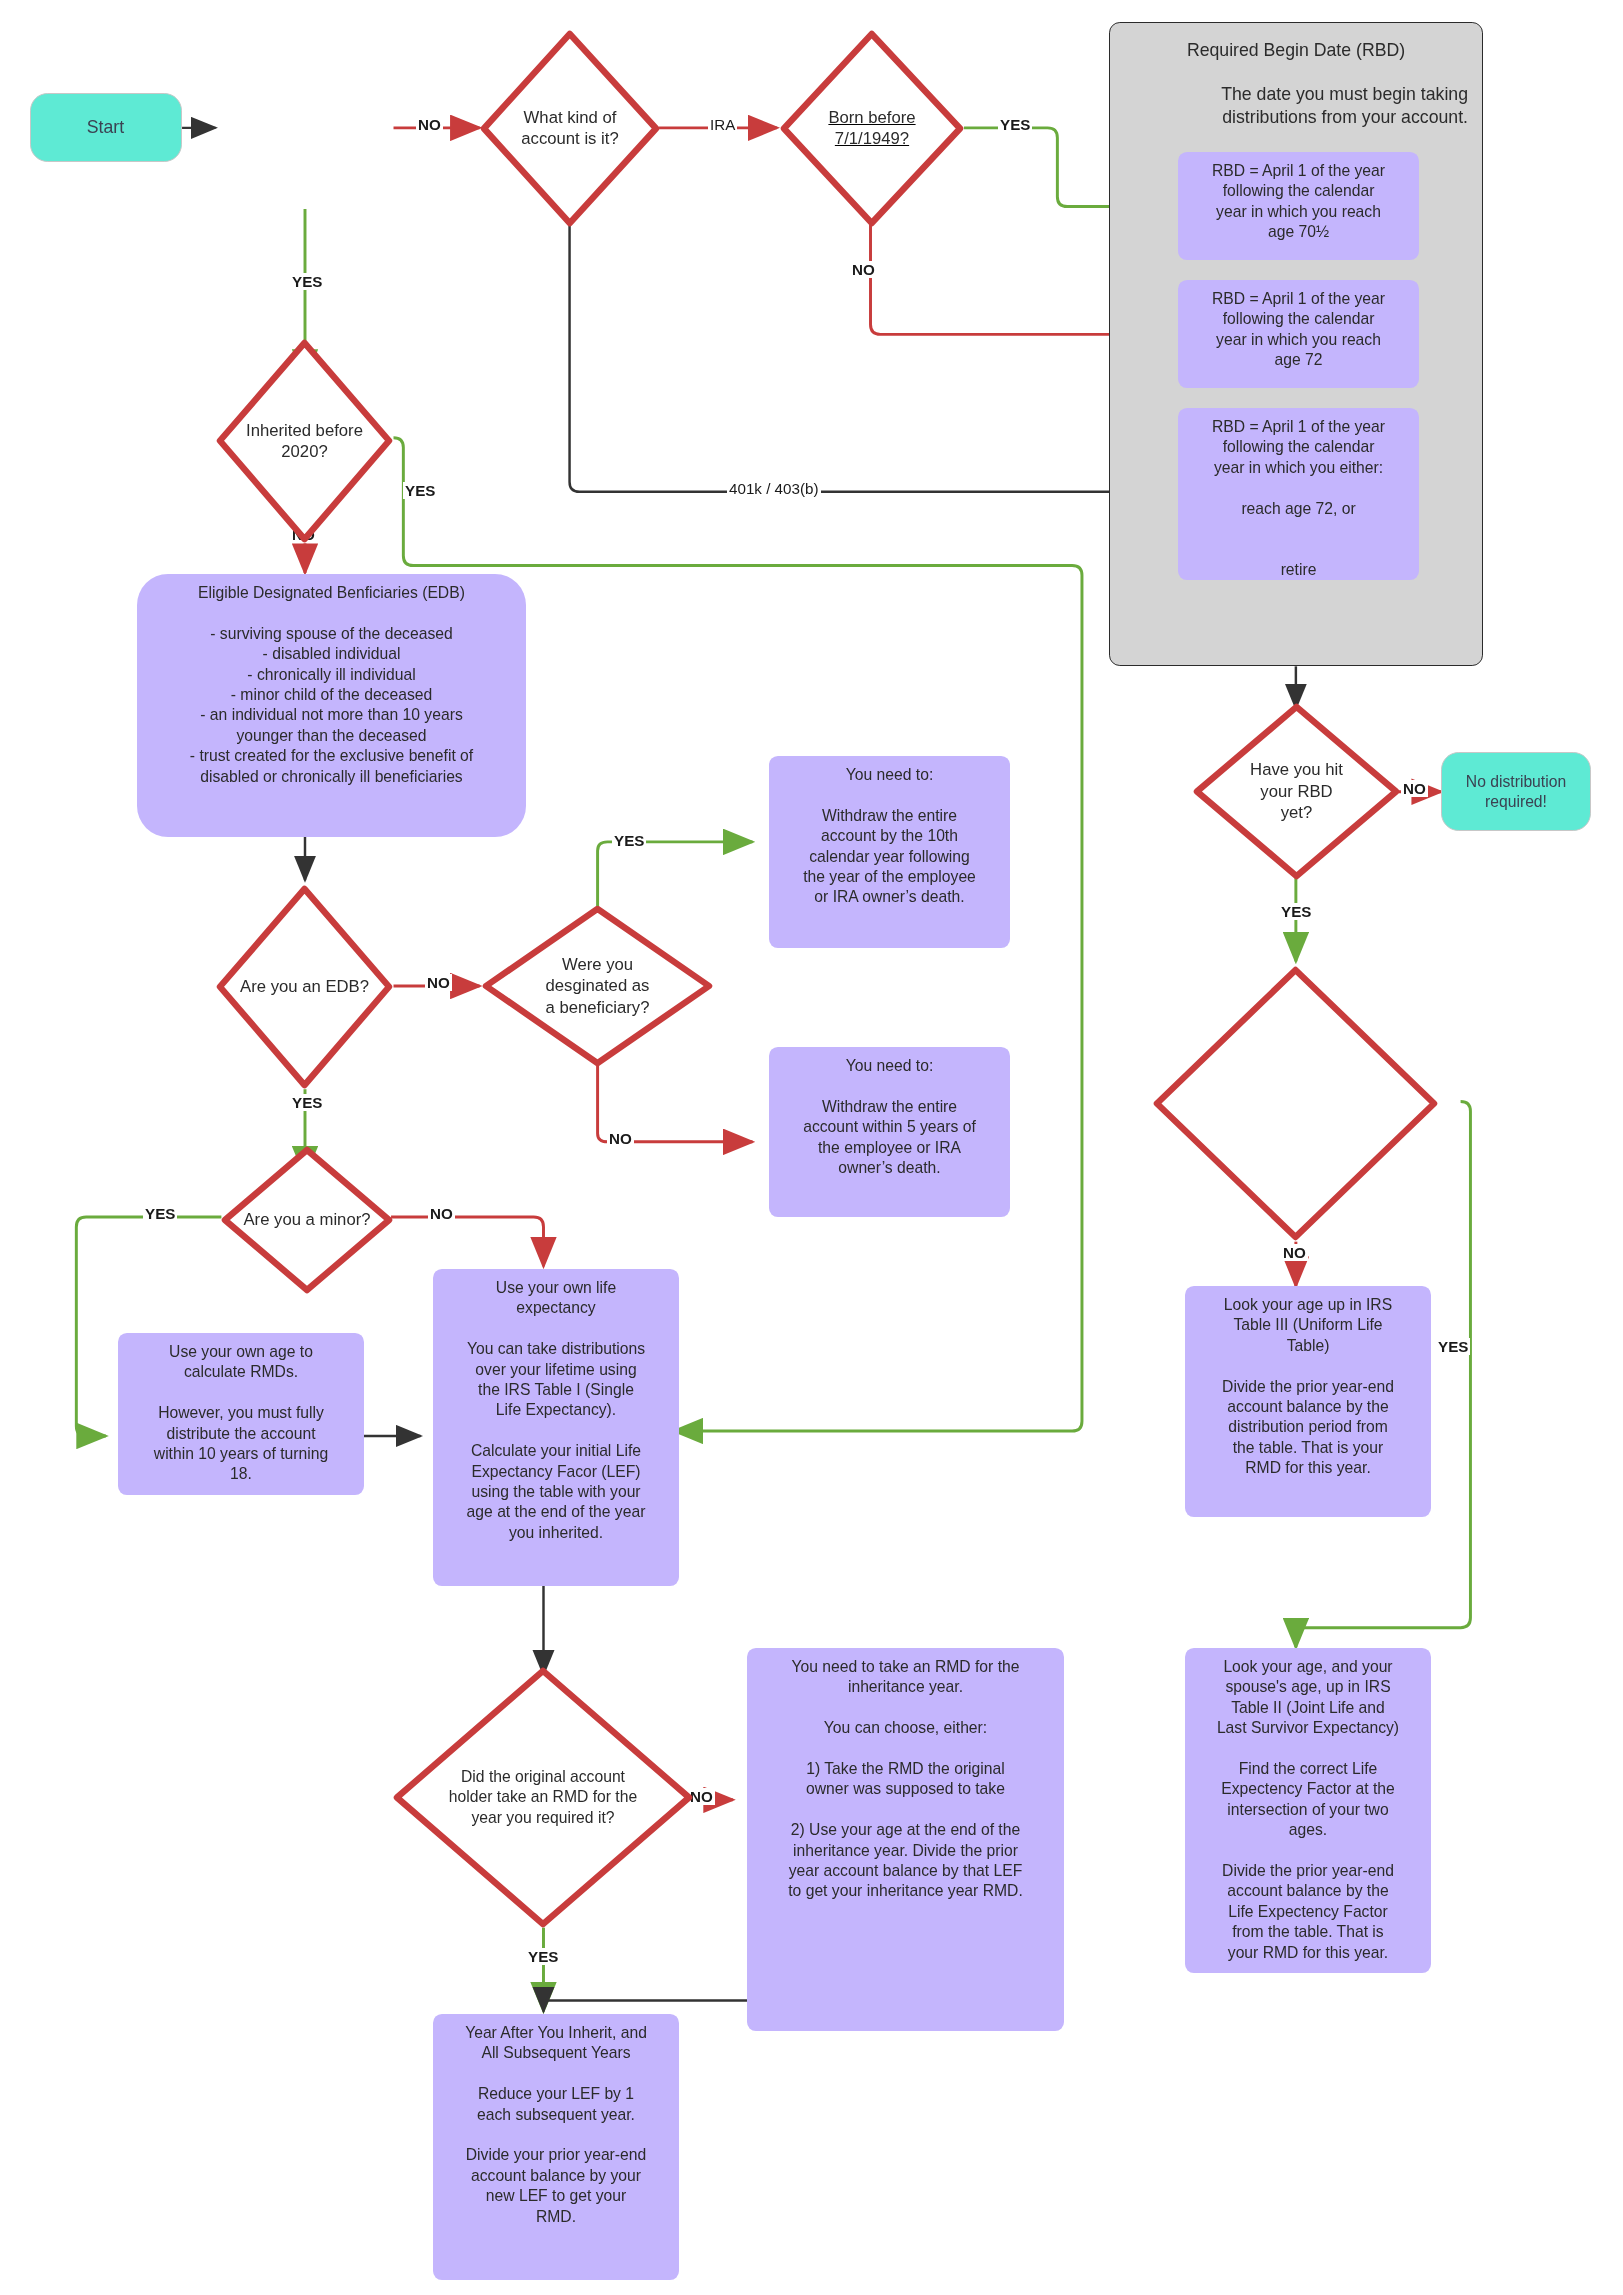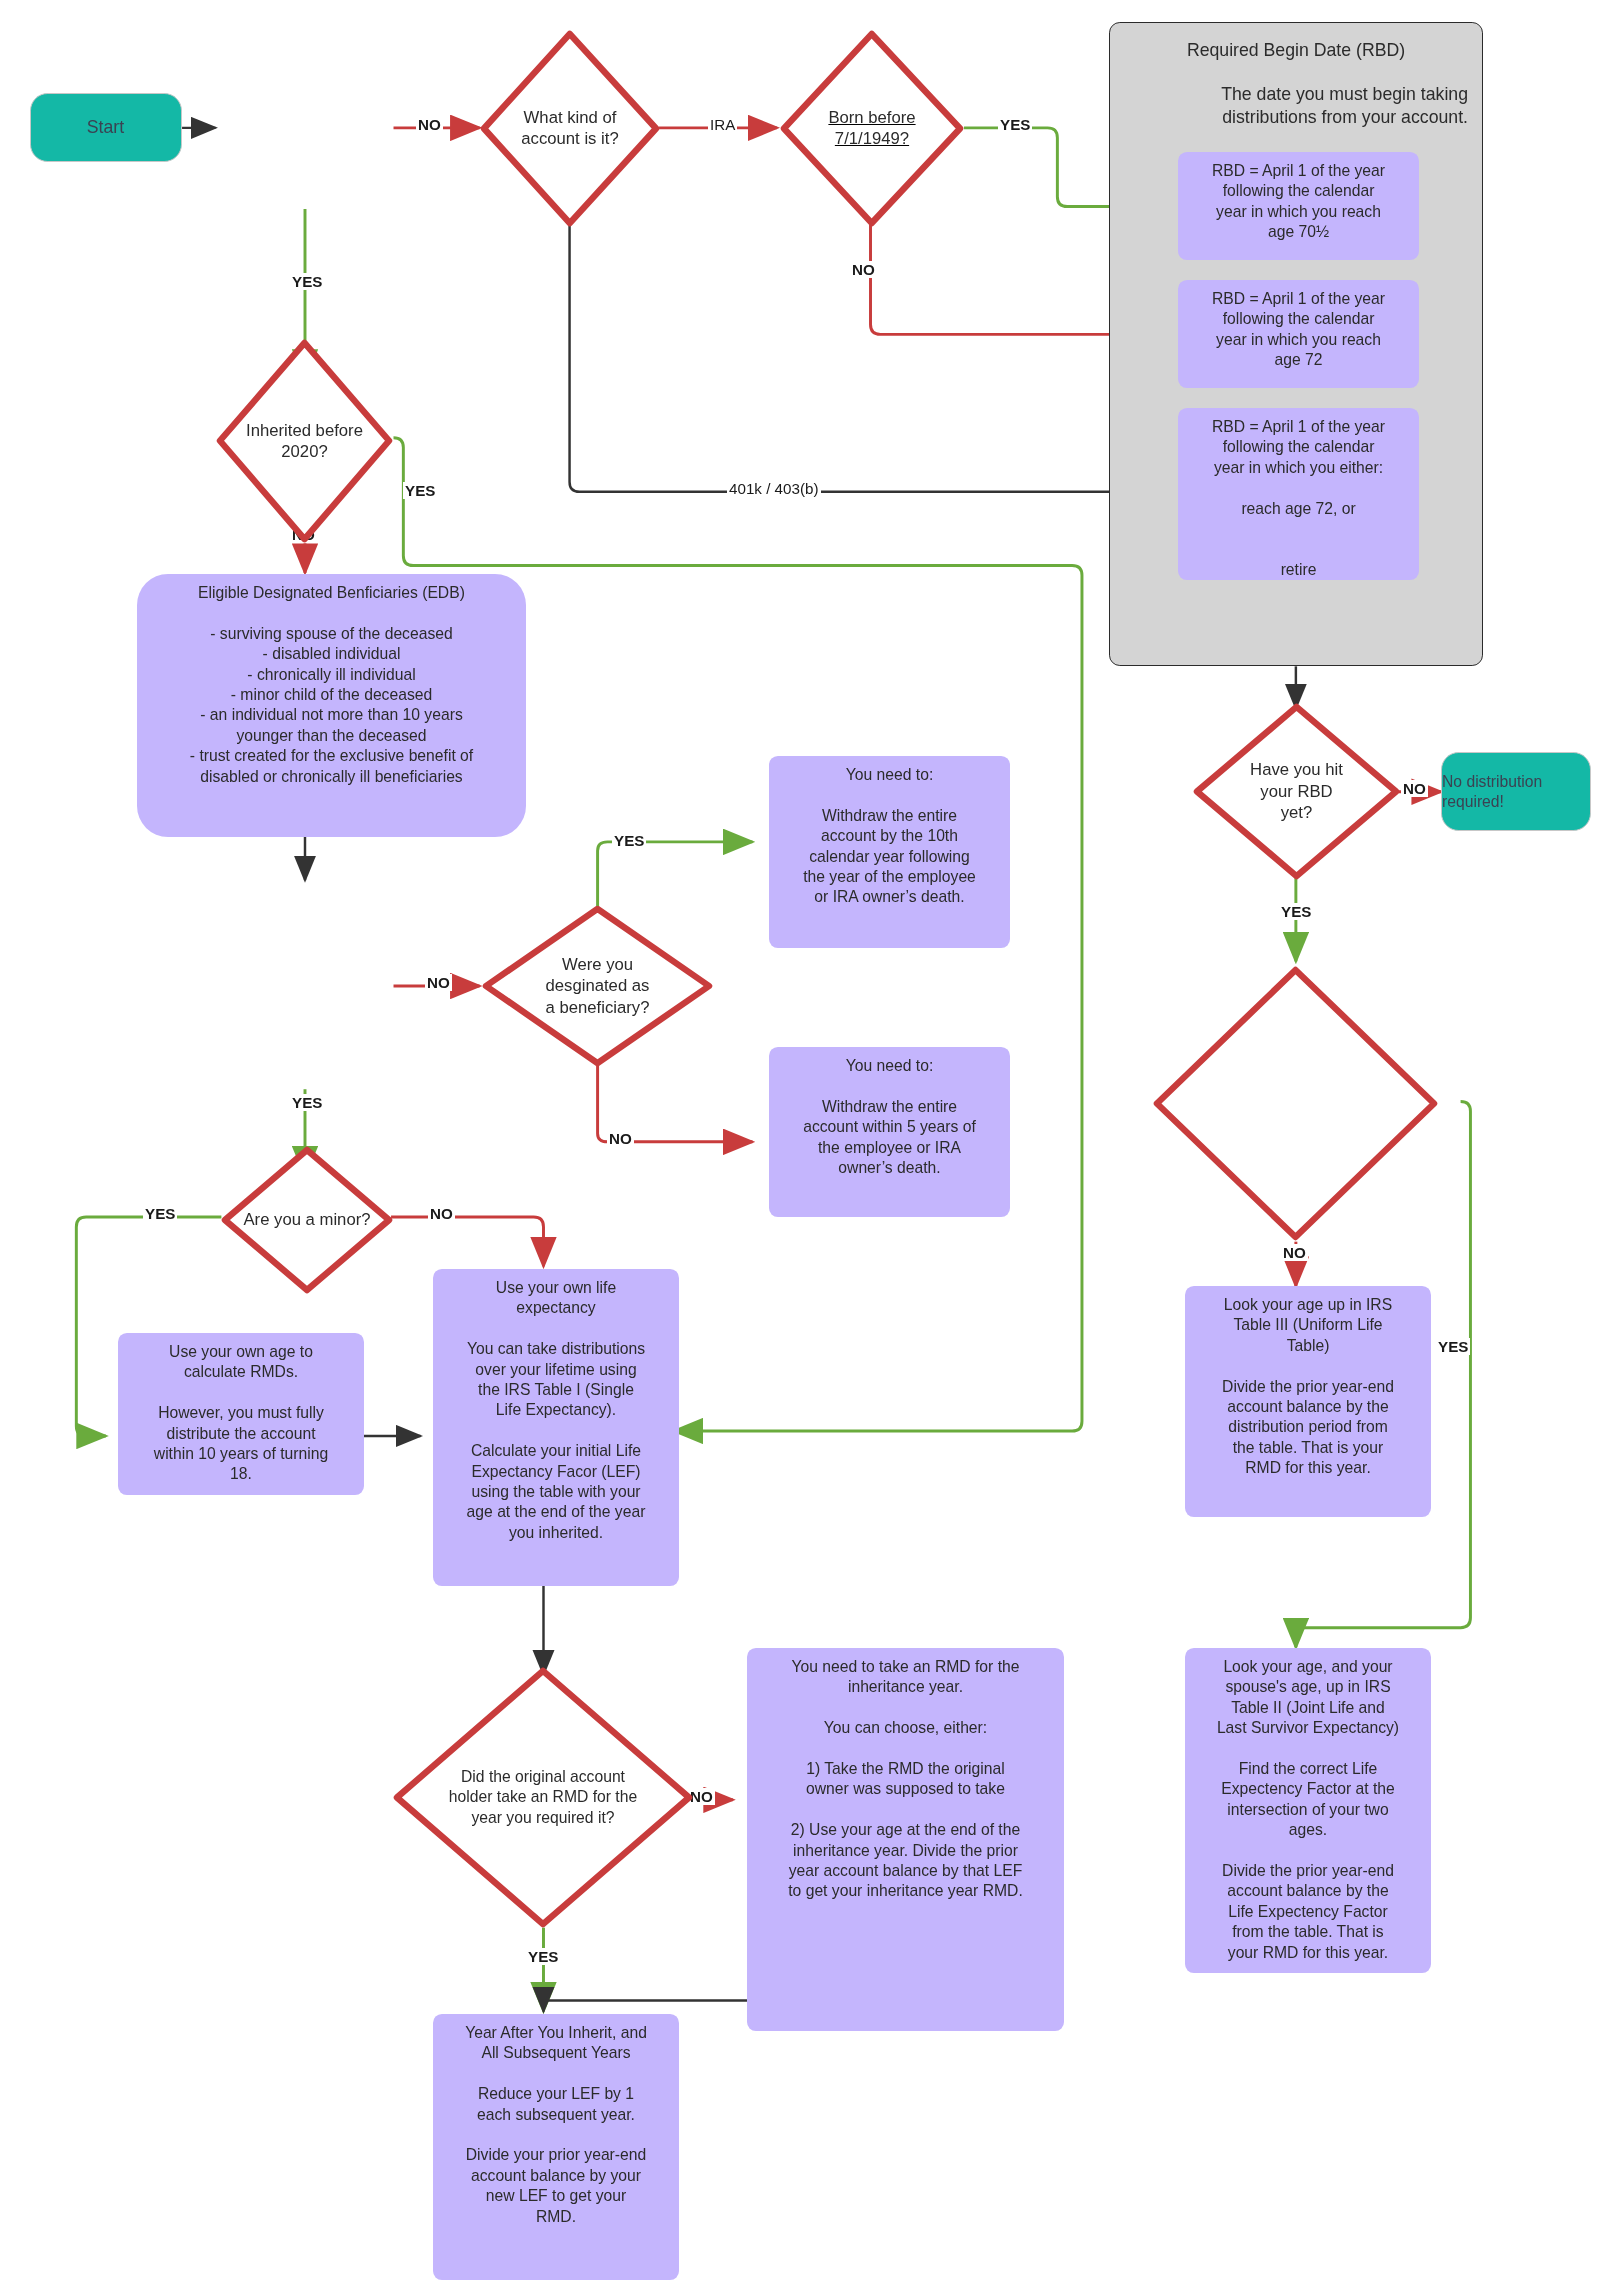--- a/index.html
+++ b/index.html
@@ -3,22 +3,22 @@
 <meta charset="utf-8">
 <style>
   html,body{margin:0;padding:0;background:#ffffff;}
   body{font-family:"Liberation Sans",sans-serif;}
   #page{position:relative;width:1623px;height:2295px;background:#ffffff;overflow:hidden;}
   svg.layer{position:absolute;left:0;top:0;width:1623px;height:2295px;}
   .node{position:absolute;box-sizing:border-box;}
 
   
   .term{
-    background:#14b8a6;border:1px solid #c7c7c7;border-radius:17.7px;
-    display:flex;align-items:center;justify-content:center;
+    background:#5eead4;border:1px solid #c7c7c7;border-radius:17.7px;
+    display:flex;align-items:center;justify-content:center;text-align:center;
     color:#3b4252;font-size:17.7px;line-height:1.25;padding:3px 0;
   }
 
   
   .proc{
     background:#c4b5fd;border-radius:8.9px;
     display:flex;align-items:flex-start;justify-content:center;text-align:center;
     color:#2b2b2b;font-size:16.7px;line-height:1.30;padding:8.9px 9.8px;
     white-space:pre-line;
     margin-left:12px;
@@ -206,20 +206,26 @@
     <span class="dectext" style="white-space: pre-line;">Have you hit
 your RBD
 yet?</span>
   </div>
 
   <div class="node term" style="left:1441px;top:752px;width:150px;height:79px;font-size:15.7px;">
     <span>No distribution
 required!</span>
   </div>
 
+  <div class="node dec" style="left:216px;top:885px;width:177px;height:204px;">
+    <svg class="diam" viewBox="0 0 360 415" preserveAspectRatio="none">
+      <polygon points="180,8 352,207 180,407 8,207" fill="#ffffff" stroke="#c83c3c" stroke-width="13" stroke-linejoin="round"></polygon>
+    </svg>
+    <span class="dectext" style="white-space: pre-line;">Are you an EDB?</span>
+  </div>
 
   <div class="node dec" style="left:482px;top:905px;width:231px;height:162px;">
     <svg class="diam" viewBox="0 0 470 330" preserveAspectRatio="none">
       <polygon points="235,8 462,165 235,322 8,165" fill="#ffffff" stroke="#c83c3c" stroke-width="13" stroke-linejoin="round"></polygon>
     </svg>
     <span class="dectext" style="white-space: pre-line;">Were you
 desginated as
 a beneficiary?</span>
   </div>
 

